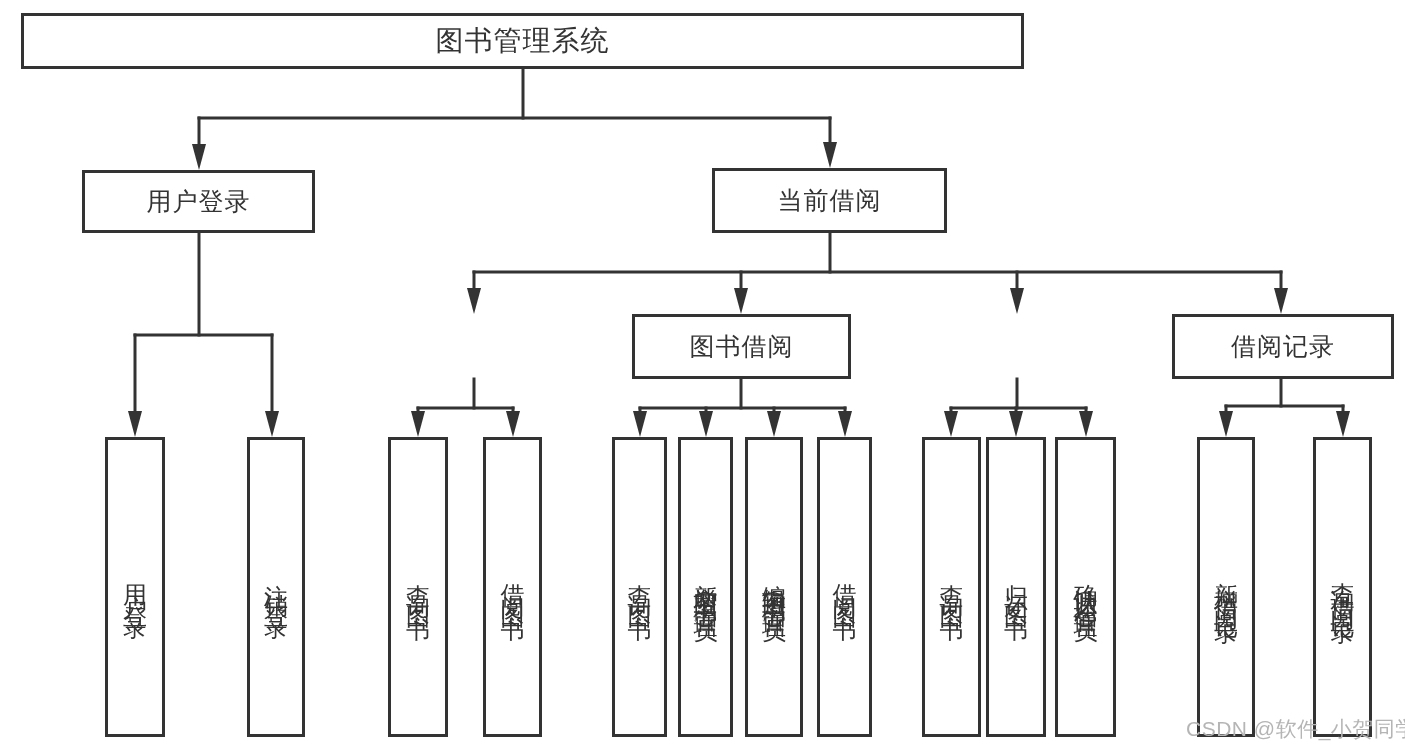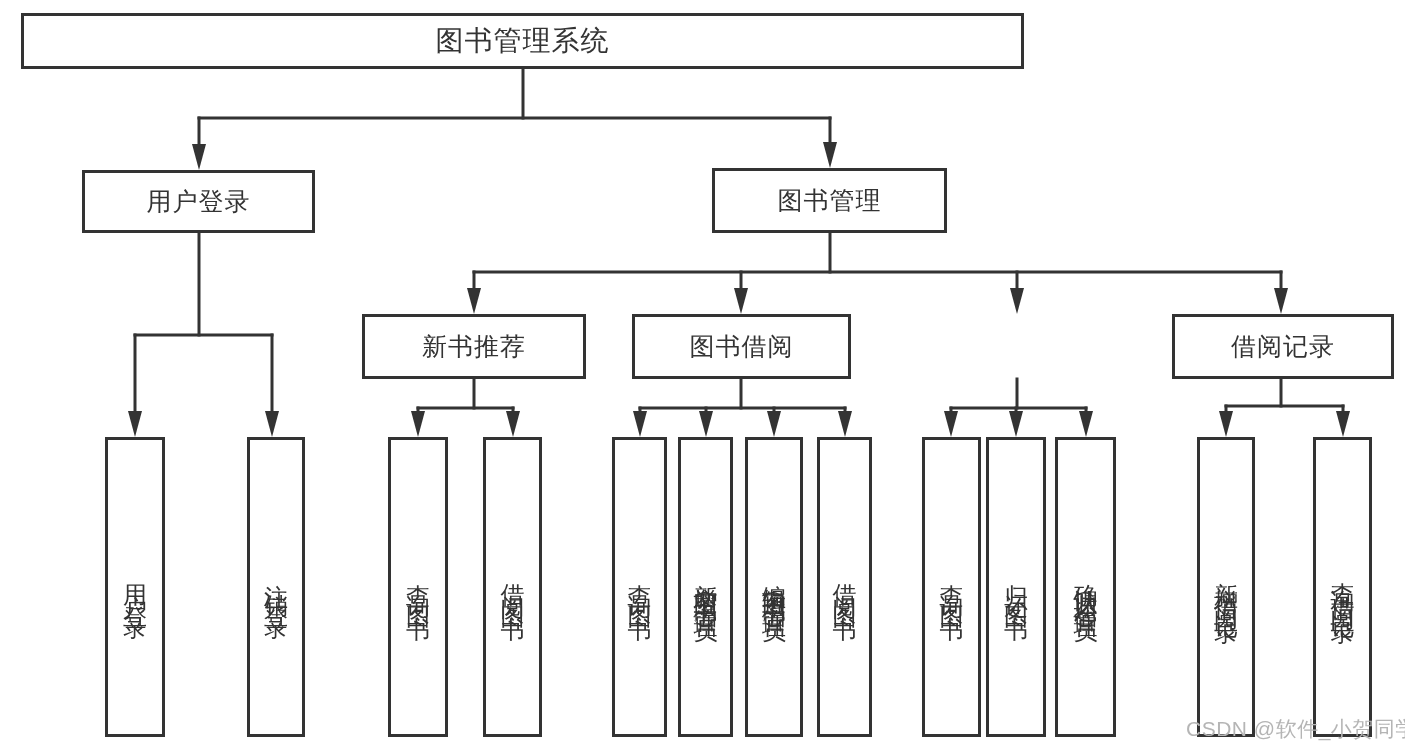--- a/index.html
+++ b/index.html
@@ -124,26 +124,23 @@
   </svg>
 
   <div class="box h root" style="left:21px;top:13px;width:1003px;height:56px">
     <span>图书管理系统</span>
   </div>
 
   <div class="box h" style="left:82px;top:170px;width:233px;height:63px">
     <span>用户登录</span>
   </div>
   <div class="box h" style="left:712px;top:168px;width:235px;height:65px">
-    <span>图书管理</span>
+    <span>当前借阅</span>
   </div>
 
-  <div class="box h" style="left:362px;top:314px;width:224px;height:65px">
-    <span>新书推荐</span>
-  </div>
   <div class="box h" style="left:632px;top:314px;width:219px;height:65px">
     <span>图书借阅</span>
   </div>
   <div class="box h" style="left:1172px;top:314px;width:222px;height:65px">
     <span>借阅记录</span>
   </div>
 
   <div class="box v s4" style="left:105px;top:437px;width:60px;height:300px">
     <span>用户登录</span>
   </div>

